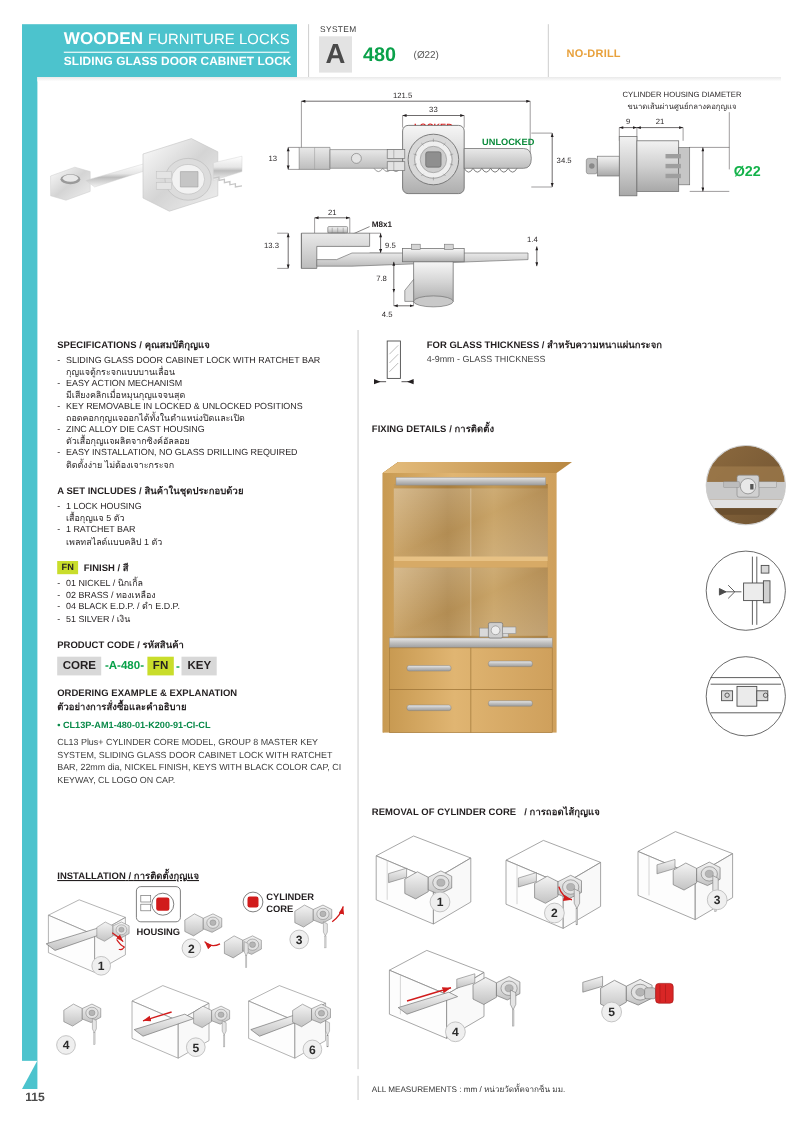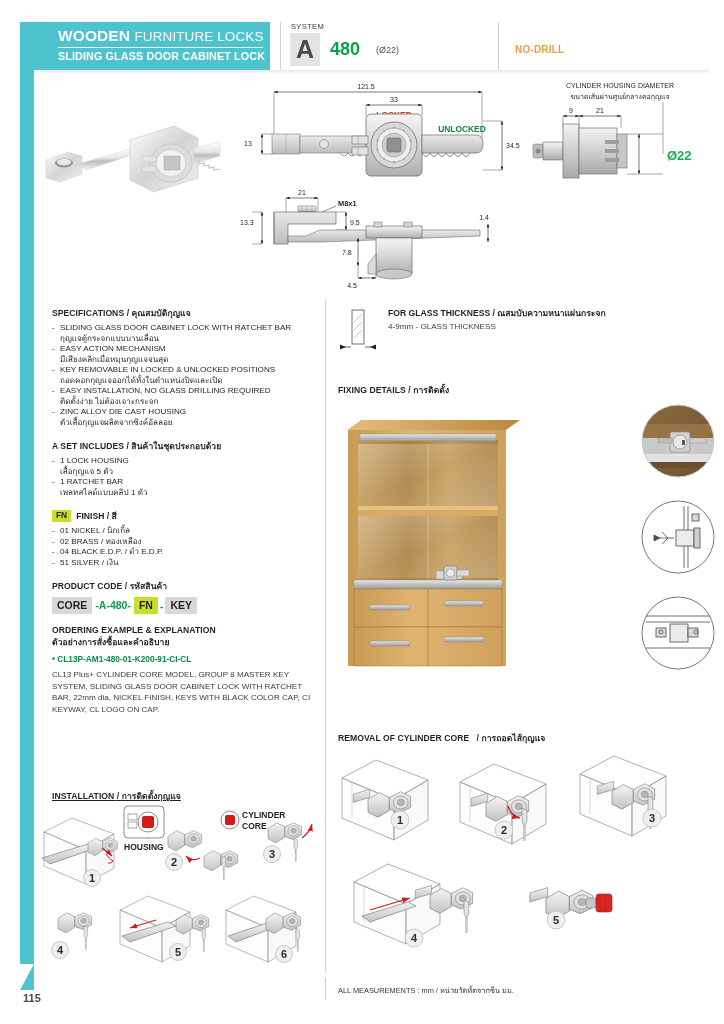--- a/index.html
+++ b/index.html
@@ -404,26 +404,26 @@
       </div>
       <div class="spec-item">
         <div class="spec-en"><span class="dash">-</span><span>EASY ACTION MECHANISM</span></div>
         <div class="spec-th">มีเสียงคลิกเมื่อหมุนกุญแจจนสุด</div>
       </div>
       <div class="spec-item">
         <div class="spec-en"><span class="dash">-</span><span>KEY REMOVABLE IN LOCKED &amp; UNLOCKED POSITIONS</span></div>
         <div class="spec-th">ถอดคอกกุญแจออกได้ทั้งในตำแหน่งปิดและเปิด</div>
       </div>
       <div class="spec-item">
+        <div class="spec-en"><span class="dash">-</span><span>ZINC ALLOY DIE CAST HOUSING</span></div>
+        <div class="spec-th">ตัวเสื้อกุญแจผลิตจากซิงค์อัลลอย</div>
+      </div>
+      <div class="spec-item">
         <div class="spec-en"><span class="dash">-</span><span>EASY INSTALLATION, NO GLASS DRILLING REQUIRED</span></div>
         <div class="spec-th">ติดตั้งง่าย ไม่ต้องเจาะกระจก</div>
-      </div>
-      <div class="spec-item">
-        <div class="spec-en"><span class="dash">-</span><span>ZINC ALLOY DIE CAST HOUSING</span></div>
-        <div class="spec-th">ตัวเสื้อกุญแจผลิตจากซิงค์อัลลอย</div>
       </div>
     </div>
 
     <div class="block-gap"></div>
 
     <div class="sec-head">
       <span>A  SET INCLUDES</span>
       <span> / </span>
       <span>สินค้าในชุดประกอบด้วย</span>
     </div>
@@ -487,21 +487,21 @@
         <line x1="16" y1="32" x2="24" y2="24" stroke="#9a9a9a" stroke-width="0.6"></line>
         <line x1="2" y1="41" x2="13" y2="41" stroke="#231f20" stroke-width="0.7"></line>
         <path d="M2,38.6 L8,41 L2,43.4 z" fill="#231f20"></path>
         <line x1="27" y1="41" x2="38" y2="41" stroke="#231f20" stroke-width="0.7"></line>
         <path d="M38,38.6 L32,41 L38,43.4 z" fill="#231f20"></path>
       </svg>
       <div>
         <div class="glass-text-en">
           <span>FOR GLASS THICKNESS</span>
           <span> / </span>
-          <span>ณสมบับความหนาแผ่นกระจก</span>
+          <span>สำหรับความหนาแผ่นกระจก</span>
         </div>
         <div class="glass-text-sub">4-9mm - GLASS THICKNESS</div>
       </div>
     </div>
   </div>
 
   <div style="position:absolute;left:338px;top:383px;" class="sec-head">
     <span>FIXING DETAILS</span>
     <span> / </span>
     <span>การติดตั้ง</span>

